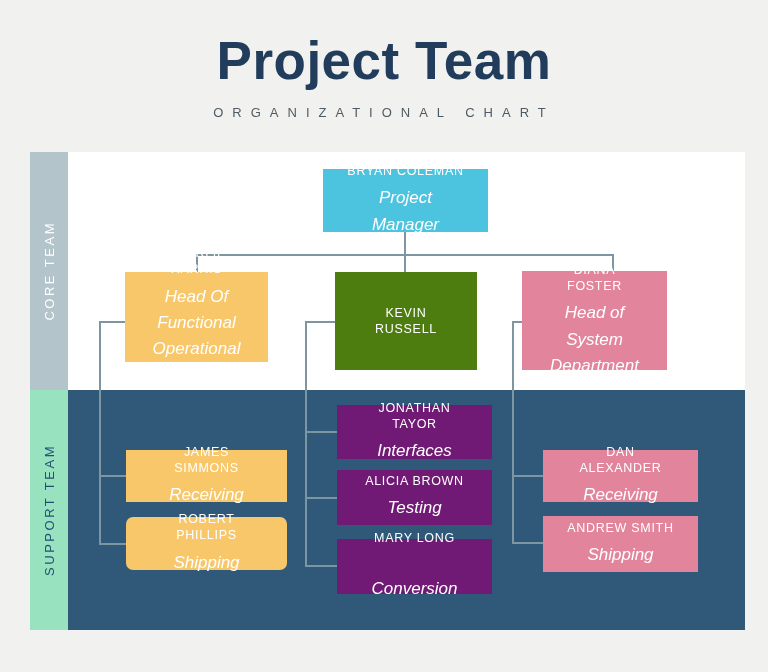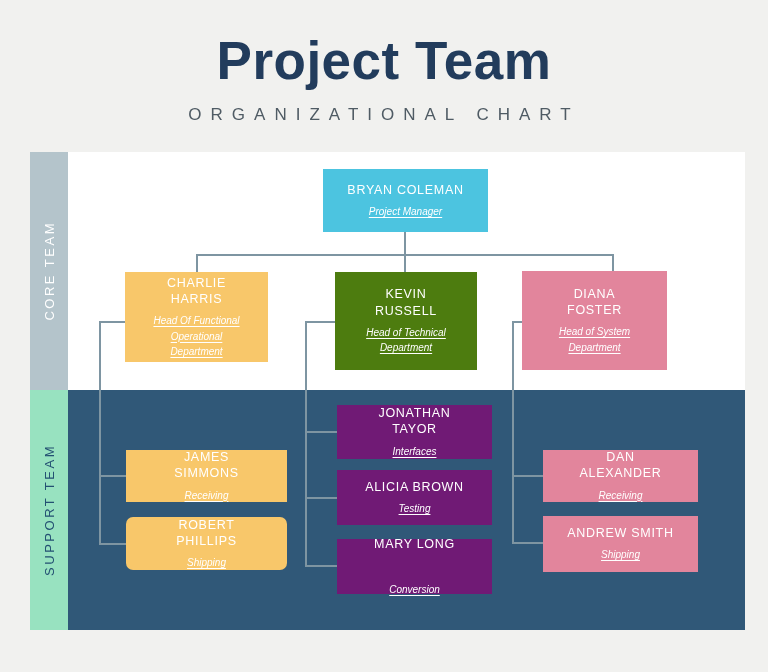--- a/index.html
+++ b/index.html
@@ -11,21 +11,21 @@
     overflow:hidden;
   }
   .header{position:absolute;top:0;left:0;width:768px;text-align:center;}
   .title{
     margin-top:30px;
     font-size:53px;font-weight:700;
     color:#223c5c;letter-spacing:0.5px;
   }
   .subtitle{
     margin-top:14px;
-    font-size:17px;color:#4f5b64;
+    font-size:13px;color:#4f5b64;
     letter-spacing:9px;font-weight:400;
   }
   .panel{position:absolute;z-index:0;}
   #core-panel{left:68px;top:152px;width:677px;height:238px;background:#ffffff;}
   #support-panel{left:68px;top:390px;width:677px;height:240px;background:#305878;}
   .strip{
     position:absolute;width:38px;z-index:1;
     display:flex;align-items:center;justify-content:center;
   }
   #core-strip{left:30px;top:152px;height:238px;background:#b4c4cb;color:#ffffff;}
@@ -36,22 +36,22 @@
   }
   .line{position:absolute;background:#7e95a2;z-index:1;}
   .node{
     position:absolute;z-index:2;
     display:flex;flex-direction:column;align-items:center;justify-content:center;
     color:#ffffff;text-align:center;
     padding:2px 24px;box-sizing:border-box;
   }
   .node .name{font-size:12.5px;letter-spacing:0.7px;line-height:1.3;}
   .node .role{
-    font-size:10px;font-style:italic;
-    text-decoration:underline;text-underline-offset:2px;
+    font-size:17px;font-style:italic;
+    text-underline-offset:2px;
     margin-top:6px;line-height:1.55;
   }
   .cyan{background:#4cc4e0;}
   .yellow{background:#f8c76a;}
   .blue-core{background:#4d7c0f;}
   .blue-support{background:#701a75;}
   .pink{background:#e2859c;}
   
   #node-bryan   {left:323px;top:169px;width:165px;height:63px;}
   #node-charlie {left:125px;top:272px;width:143px;height:90px;}
@@ -110,21 +110,20 @@
   <div class="role">Project Manager</div>
 </div>
 
 <div class="node yellow" id="node-charlie">
   <div class="name">CHARLIE HARRIS</div>
   <div class="role">Head Of Functional Operational Department</div>
 </div>
 
 <div class="node blue-core" id="node-kevin">
   <div class="name">KEVIN RUSSELL</div>
-  <div class="role">Head of Technical Department</div>
 </div>
 
 <div class="node pink" id="node-diana">
   <div class="name">DIANA FOSTER</div>
   <div class="role">Head of System Department</div>
 </div>
 
 <div class="node blue-support" id="node-jonathan">
   <div class="name">JONATHAN TAYOR</div>
   <div class="role">Interfaces</div>

